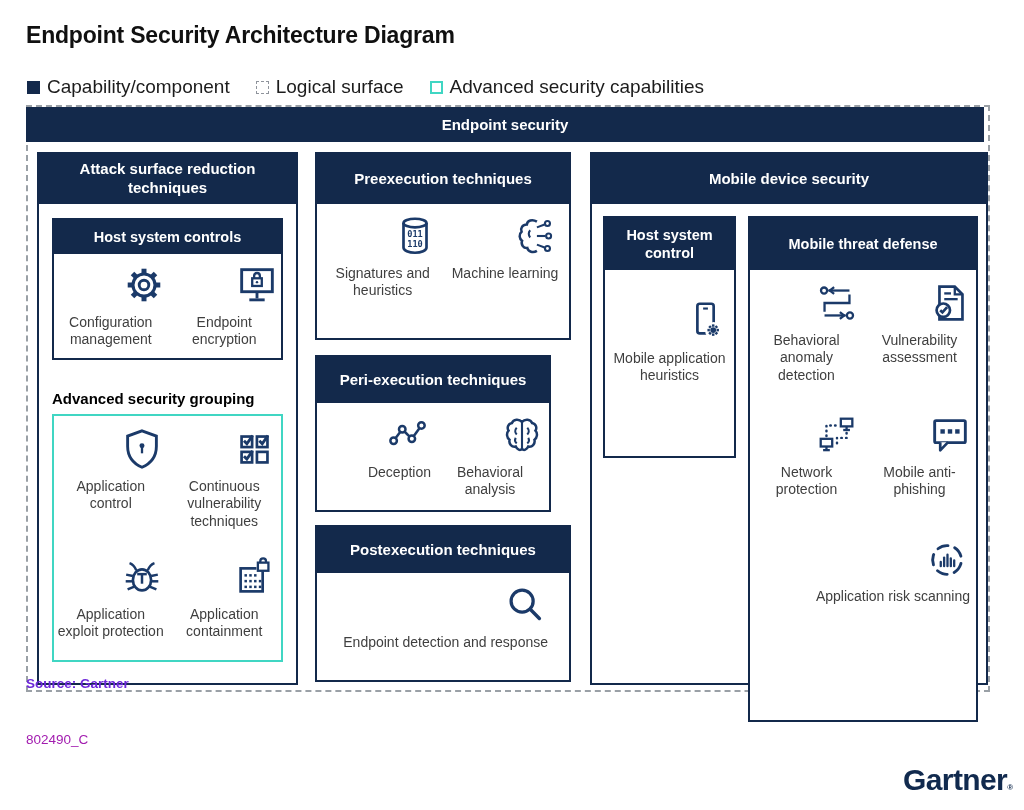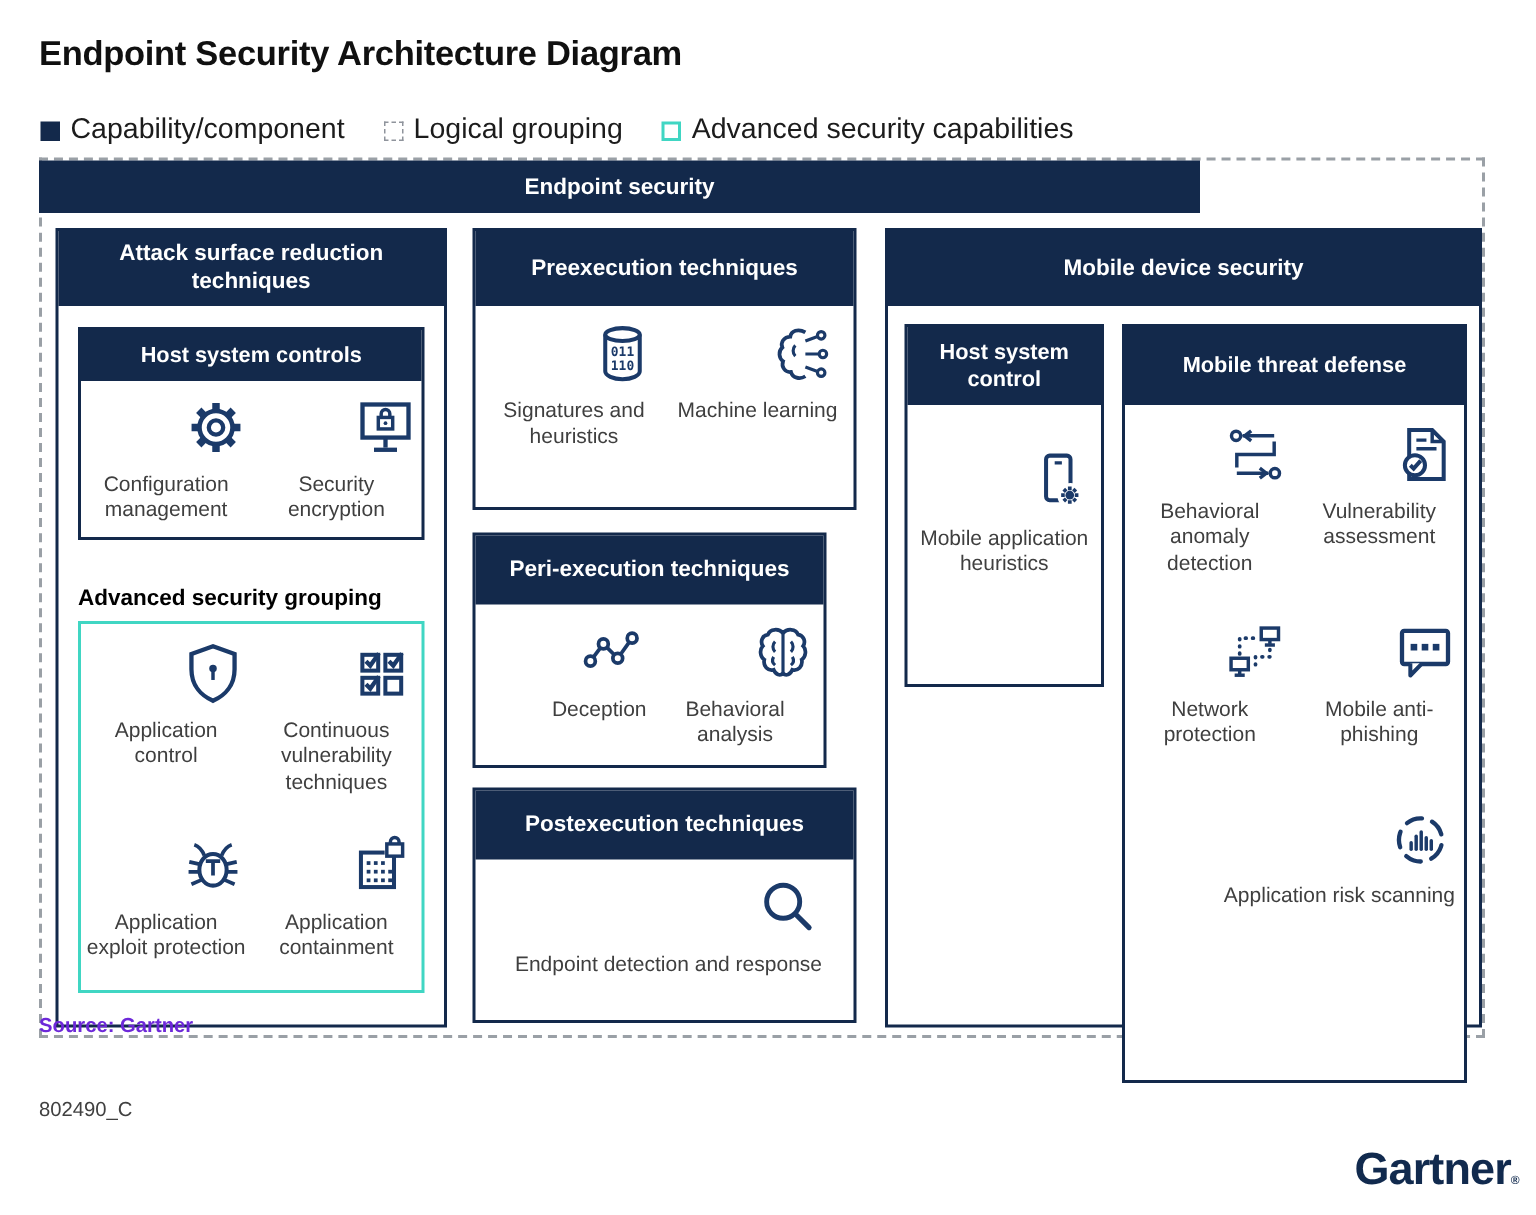--- a/index.html
+++ b/index.html
@@ -13,21 +13,21 @@
           align-items:center;font-size:19px;color:#1c1c1c;}
   .legend-entry{display:flex;align-items:center;gap:7px;}
   .sw{width:13px;height:13px;box-sizing:border-box;flex:0 0 auto;}
   .sw-capability{background:#13294b;}
   .sw-logical{border:1.6px dashed #8f949c;background:#fff;}
   .sw-advanced{border:2px solid #40d6c3;background:#fff;}
 
   
   #outer-group{position:absolute;left:26px;top:105px;width:964px;height:587px;
                border:2px dashed #9aa0a6;box-sizing:border-box;}
-  #banner{position:absolute;left:26px;top:107px;width:774px;height:35px;
+  #banner{position:absolute;left:26px;top:107px;width:958px;height:35px;
           background:#13294b;color:#fff;font-weight:bold;font-size:15px;
           display:flex;align-items:center;justify-content:center;box-sizing:border-box;}
 
   
   .box{position:absolute;background:#fff;border:2px solid #13294b;box-sizing:border-box;}
   .box-header{background:#13294b;color:#fff;font-weight:bold;text-align:center;
               display:flex;align-items:center;justify-content:center;
               font-size:15px;line-height:1.25;}
   .sub-box{position:absolute;background:#fff;border:2px solid #13294b;box-sizing:border-box;}
   .sub-header{background:#13294b;color:#fff;font-weight:bold;text-align:center;
@@ -74,42 +74,42 @@
   #mob-host .item{width:118px;}
   #mtd{left:156px;top:62px;width:230px;height:506px;}
   #mtd .sub-header{height:52px;}
   #mtd .body{display:grid;grid-template-columns:1fr 1fr;
              grid-template-rows:126px 118px auto;padding-top:10px;row-gap:6px;}
   #mtd .item{width:106px;margin:0 auto;}
   #mtd .span2{grid-column:1 / span 2;width:214px;}
 
   
   #source{position:absolute;left:26px;top:676px;font-size:13.5px;color:#6d28d9;font-weight:bold;}
-  #doc-id{position:absolute;left:26px;top:732px;font-size:13.5px;color:#404040;text-align:center;}
+  #doc-id{position:absolute;left:26px;top:732px;font-size:13.5px;color:#a21caf;text-align:center;}
   #logo{position:absolute;left:903px;top:763px;font-size:30px;font-weight:800;
         color:#112a4e;letter-spacing:-0.6px;}
   #logo .reg{font-size:8px;font-weight:bold;vertical-align:baseline;}
 
   svg{display:block;}
 </style>
 </head>
 <body>
 
 <div id="page">
 
   <div id="title">Endpoint Security Architecture Diagram</div>
 
   <div id="legend">
     <div class="legend-entry">
       <span class="sw sw-capability"></span>
       <span>Capability/component</span>
     </div>
     <div class="legend-entry">
       <span class="sw sw-logical"></span>
-      <span>Logical grouping</span>
+      <span>Logical surface</span>
     </div>
     <div class="legend-entry">
       <span class="sw sw-advanced"></span>
       <span>Advanced security capabilities</span>
     </div>
   </div>
 
   <div id="outer-group"></div>
   <div id="banner">Endpoint security</div>
 
@@ -144,21 +144,21 @@
           <span class="ic">
             <svg viewBox="0 0 48 48" width="46" height="46" fill="none" stroke="#1b3a69">
               <rect x="8" y="8" width="32" height="23" stroke-width="3"></rect>
               <line x1="24" y1="31" x2="24" y2="38" stroke-width="3"></line>
               <line x1="16" y1="39.5" x2="32" y2="39.5" stroke-width="3"></line>
               <rect x="19" y="17" width="10" height="8" stroke-width="2.4"></rect>
               <path d="M21,17 v-2.5 a3,3 0 0 1 6,0 V17" stroke-width="2.4"></path>
               <circle cx="24" cy="21" r="1.3" fill="#1b3a69" stroke="none"></circle>
             </svg>
           </span>
-          <span>Security encryption</span>
+          <span>Endpoint encryption</span>
         </div>
       </div>
     </div>
 
     <div id="adv-label">Advanced security grouping</div>
 
     <div id="adv-box">
       <div class="item">
         <span class="ic">
           <svg viewBox="0 0 48 48" width="46" height="46" fill="none" stroke="#1b3a69">

